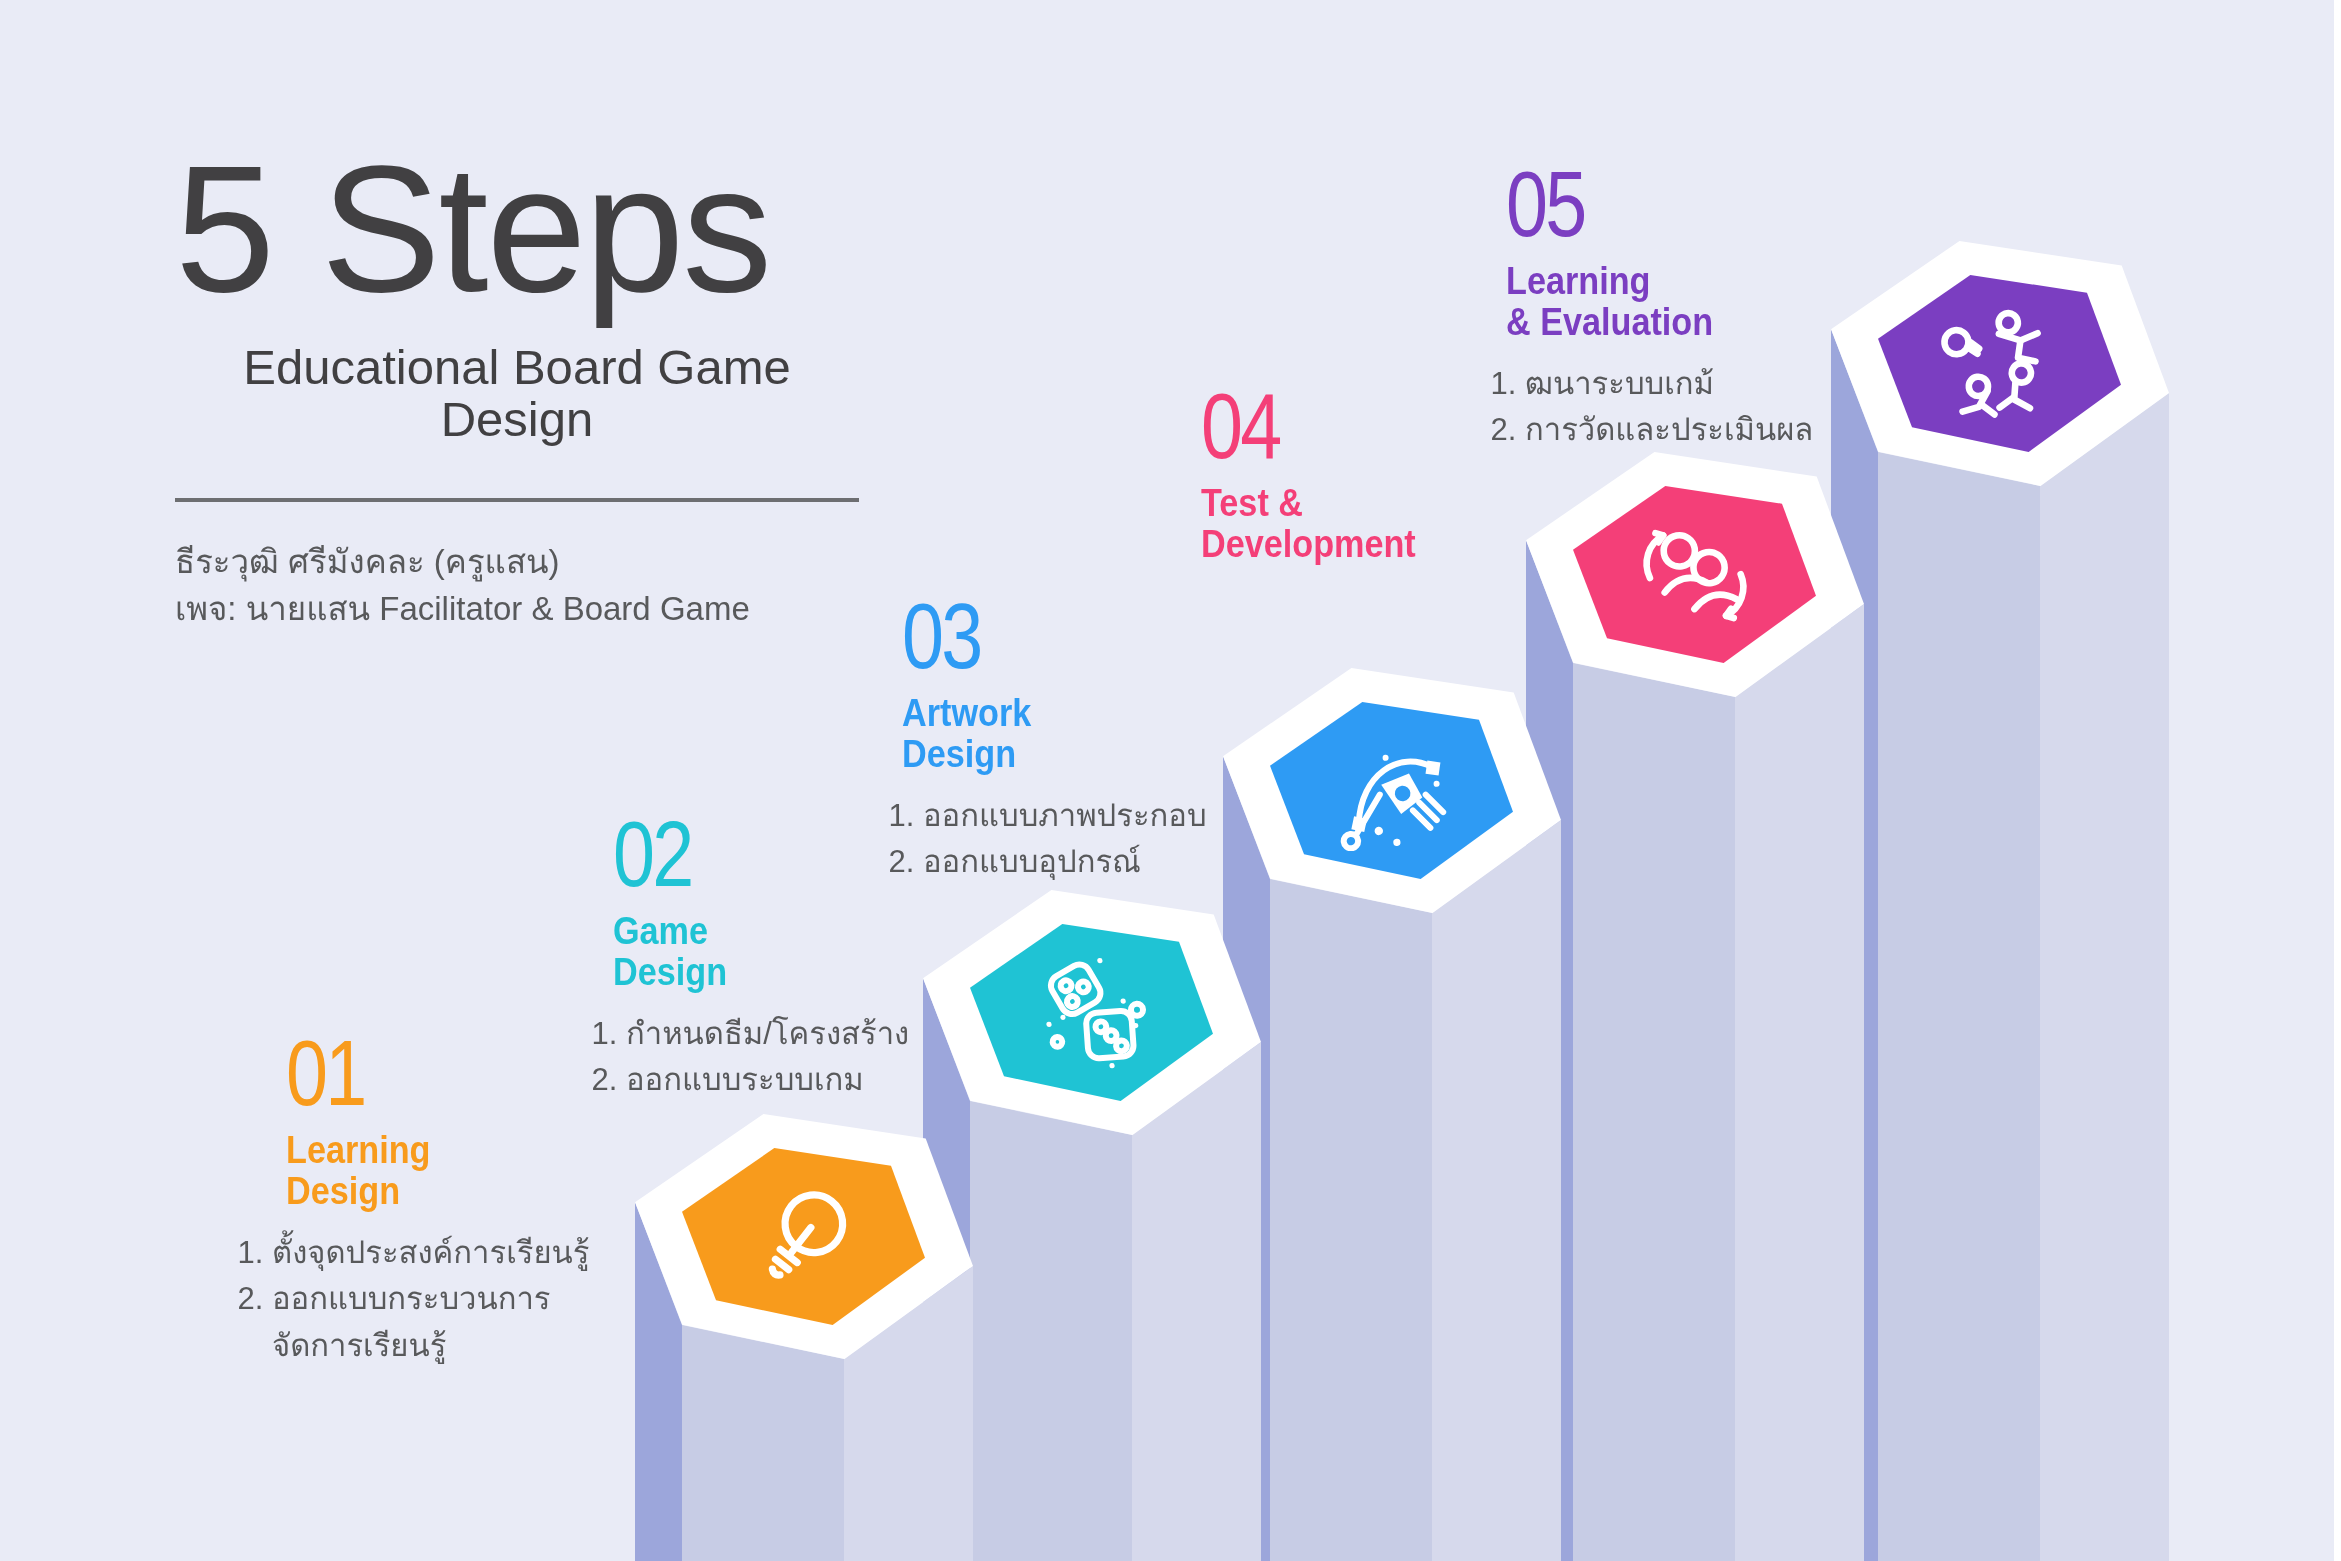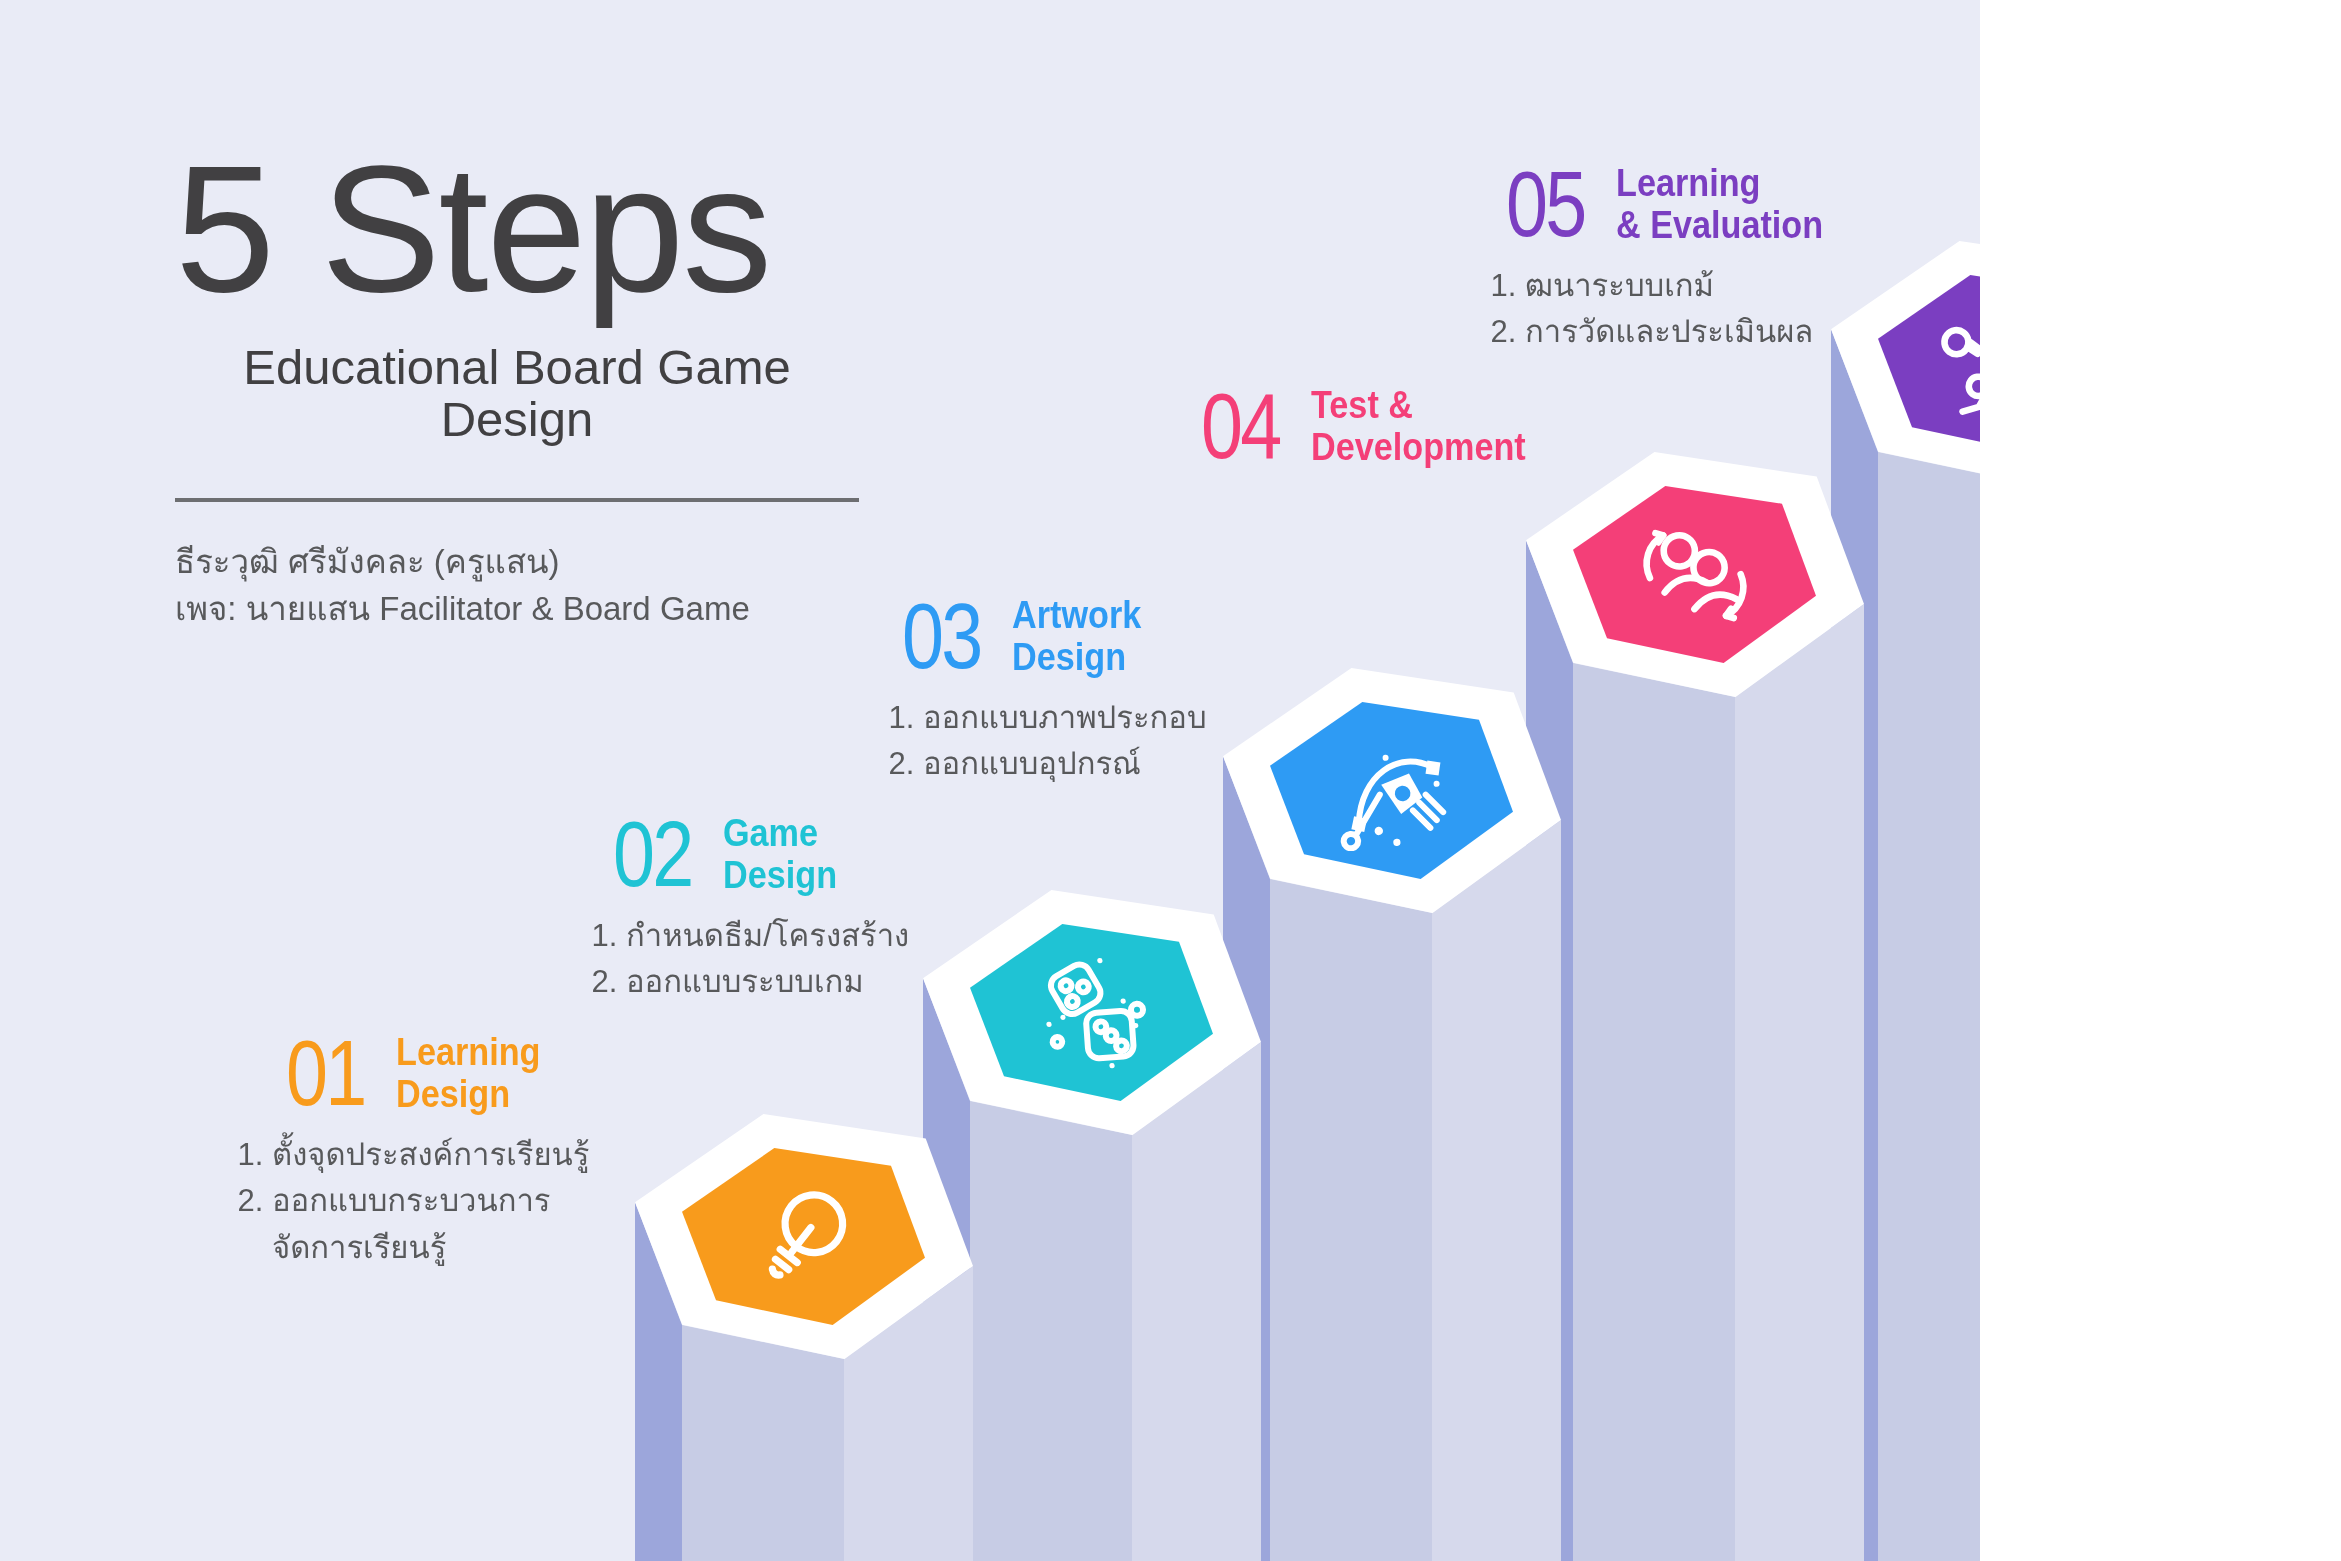--- a/index.html
+++ b/index.html
@@ -1,17 +1,17 @@
 <!DOCTYPE html>
 <html style="font-size:8.7px"><head>
 <meta charset="utf-8">
 <style>
   html,body{margin:0;padding:0;}
   body{font-family:"Liberation Sans","DejaVu Sans",sans-serif;}
-  .canvas{position:relative;width:1980px;height:1562px;background:#E9EBF6;overflow:hidden;}
+  .canvas{position:relative;width:2334px;height:1562px;background:#E9EBF6;overflow:hidden;}
 
   
   .pillar{position:absolute;width:338px;}
   .p1{left:635px;top:1114px;height:447px;}
   .p2{left:923px;top:890px;height:672px;}
   .p3{left:1223px;top:668px;height:894px;}
   .p4{left:1526px;top:452px;height:1109px;}
   .p5{left:1831px;top:241px;height:1320px;}
   .face{position:absolute;inset:0;}
   .face-dark{background:#9CA6DB;clip-path:polygon(0 88px,47px 211px,47px 100%,0 100%);}
@@ -24,21 +24,21 @@
     display:flex;align-items:center;justify-content:center;}
   .hex-inner svg{width:137px;height:120px;}
 
   
   .step-text{position:absolute;}
   .st1{left:232px;top:1031px;}
   .st2{left:586px;top:812px;}
   .st3{left:883px;top:594px;}
   .st4{left:1185px;top:384px;}
   .st5{left:1485px;top:162px;}
-  .step-head{display:flex;align-items:flex-end;gap:14px;}
+  .step-head{display:flex;align-items:flex-start;gap:14px;flex-direction:column;}
   .st1 .step-head{margin-left:54px;}
   .st2 .step-head{margin-left:27px;}
   .st3 .step-head{margin-left:19px;}
   .st4 .step-head{margin-left:16.3px;}
   .st5 .step-head{margin-left:21px;}
   .step-num{font-size:92px;font-weight:400;line-height:0.92;letter-spacing:-3.3px;
     display:inline-block;transform:scaleX(0.82);transform-origin:left center;}
   .step-label{font-size:38px;font-weight:700;line-height:1.1;
     display:inline-block;transform:scaleX(0.9);transform-origin:left center;white-space:nowrap;}
   .step-items{margin:16.3px 0 0 0;padding:0 0 0 40px;font-size:31px;line-height:1.5;

